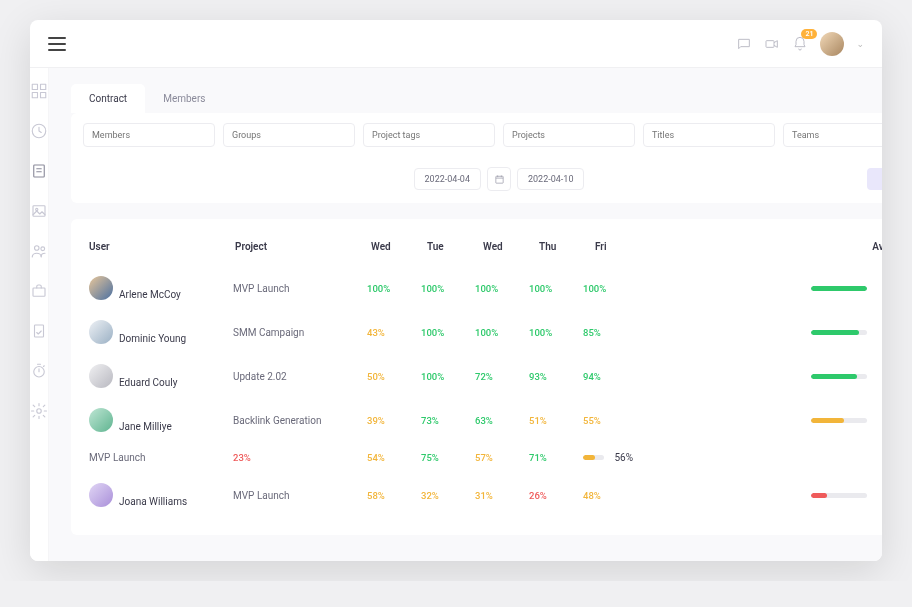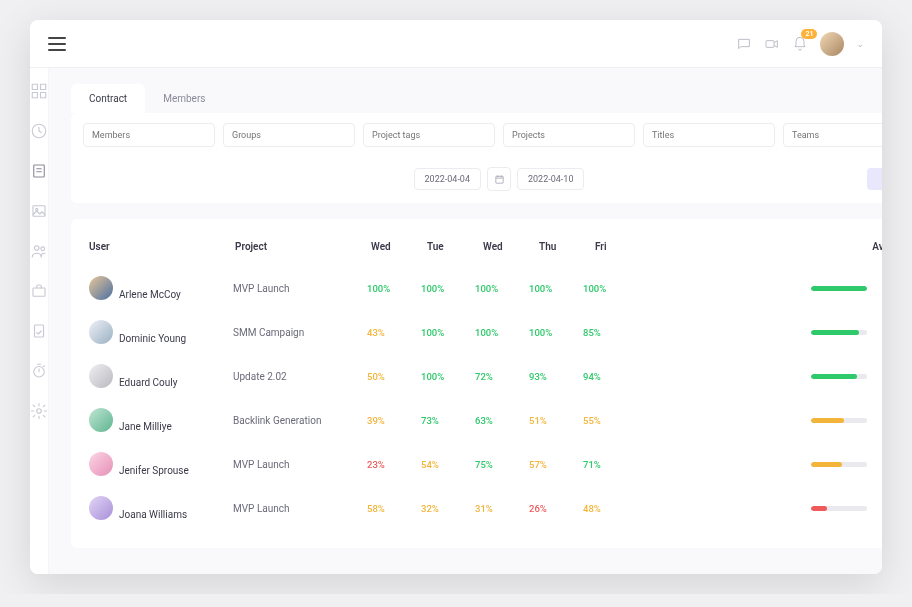--- a/index.html
+++ b/index.html
@@ -233,24 +233,20 @@
               <div class="pct" style="color:#f2b53a">51%</div>
               <div class="pct" style="color:#f2b53a">55%</div>
               <div class="avgcell">
                 <div class="bar">
                   <div class="barfill" style="width:59%;background:#f2b53a"></div>
                 </div>
                 <span class="avgtxt">59%</span>
               </div>
             </div>
             <div class="trow">
-              <div class="ucell">
-                <div class="uav" style="background:linear-gradient(135deg,#fbd6e5,#e78fb6)"></div>
-                <span>Jenifer Sprouse</span>
-              </div>
               <div class="proj">MVP Launch</div>
               <div class="pct" style="color:#ef5b5b">23%</div>
               <div class="pct" style="color:#f2b53a">54%</div>
               <div class="pct" style="color:#2ec96b">75%</div>
               <div class="pct" style="color:#f2b53a">57%</div>
               <div class="pct" style="color:#2ec96b">71%</div>
               <div class="avgcell">
                 <div class="bar">
                   <div class="barfill" style="width:56%;background:#f2b53a"></div>
                 </div>

